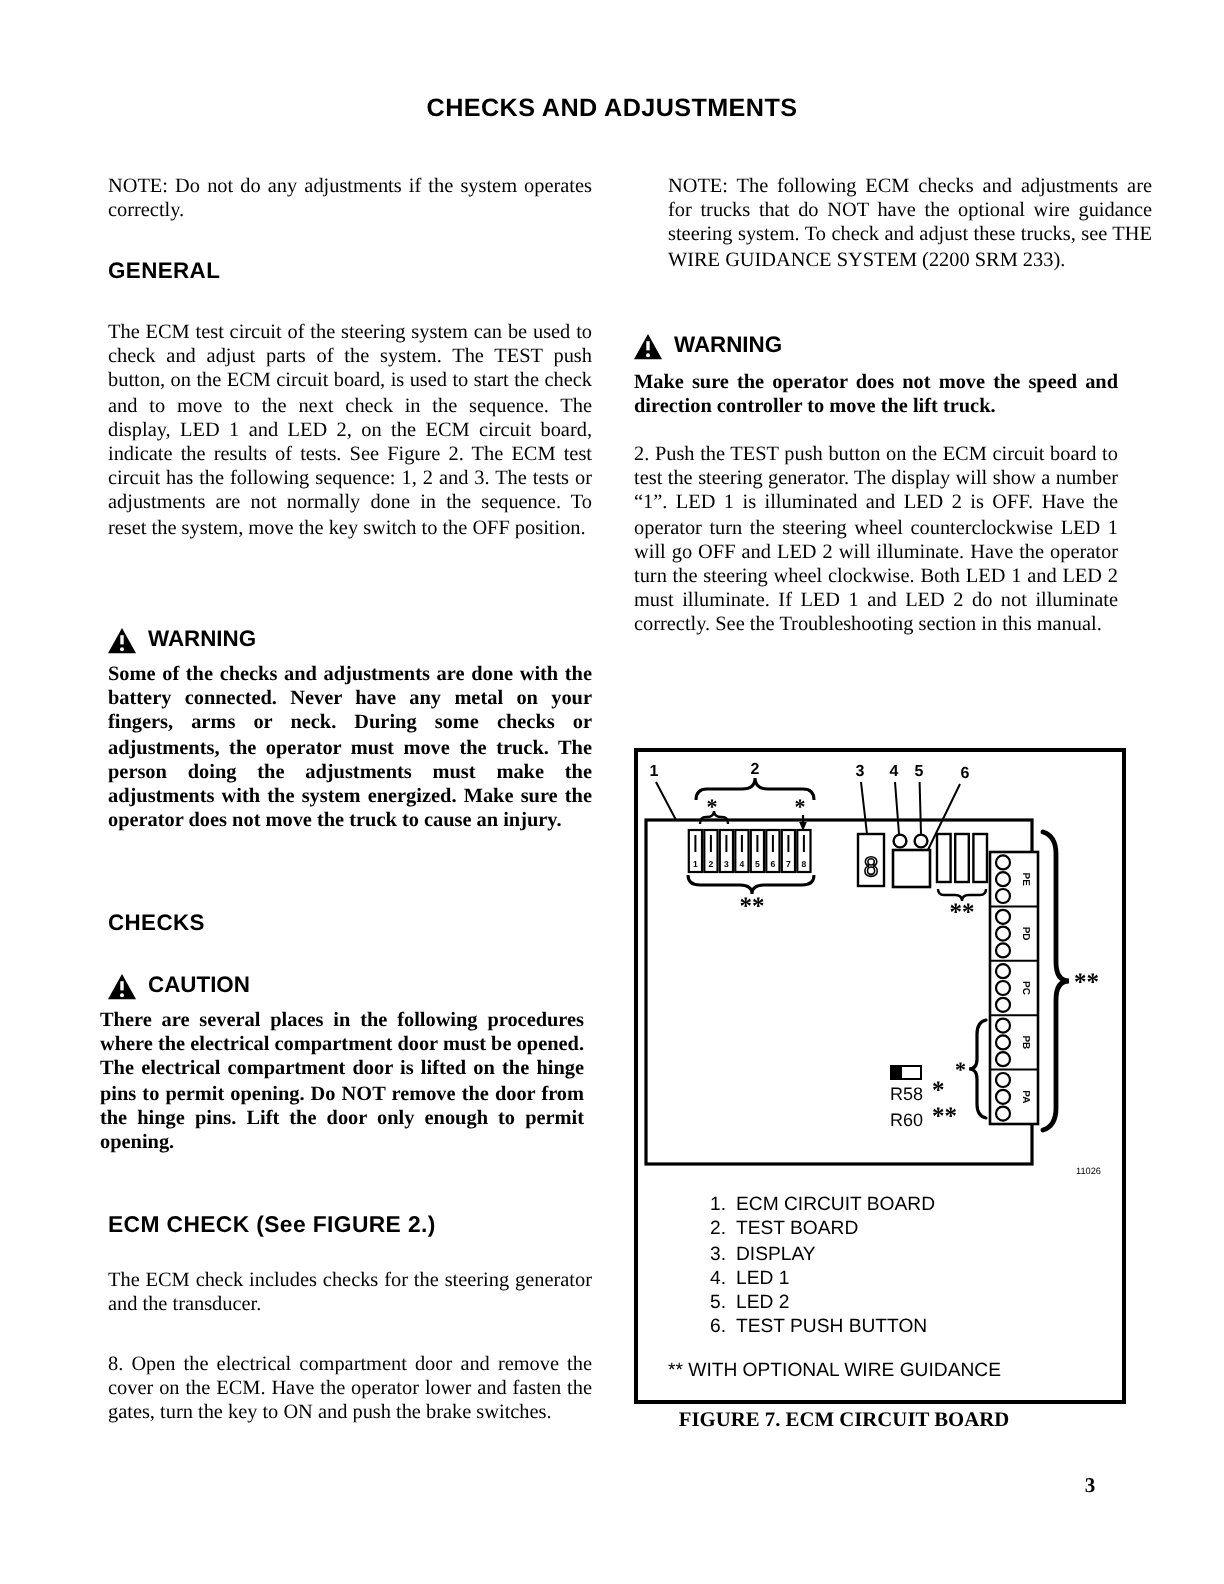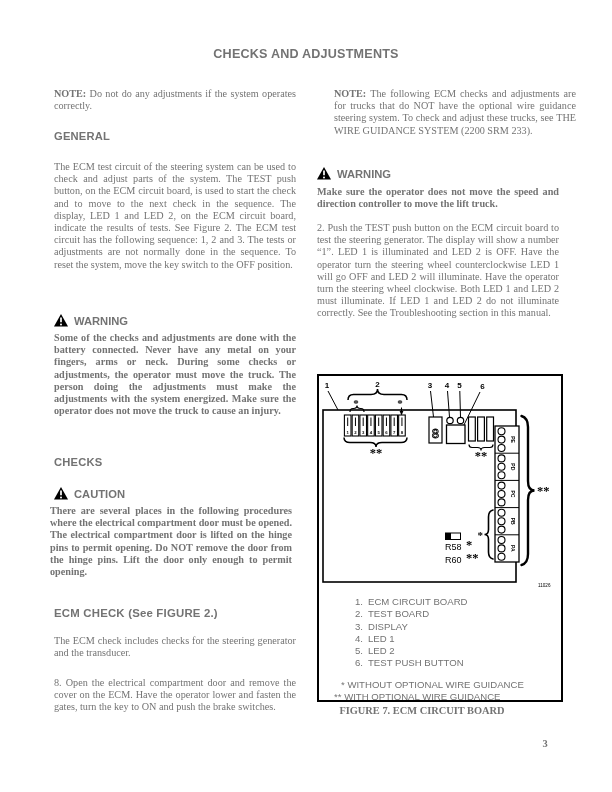--- a/index.html
+++ b/index.html
@@ -1,35 +1,35 @@
 <!DOCTYPE html>
 <html><head>
 <meta charset="utf-8">
 <style>
   html,body{margin:0;padding:0;background:#e8e8e8;}
   .page{
     position:relative;width:612px;height:792px;background:#ffffff;
-    font-family:"Liberation Serif",serif;color:#737373;overflow:hidden;
+    font-family:"Liberation Serif",serif;color:#000000;overflow:hidden;
     margin:0 auto;
   }
   .abs{position:absolute;}
   .title{
     top:47px;left:0;width:612px;text-align:center;
     font-family:"Liberation Sans",sans-serif;font-weight:bold;font-size:12.6px;
     letter-spacing:0.2px;
   }
   .col{width:242px;}
   .body-text{font-size:10.2px;line-height:12.2px;text-align:justify;}
   .bold-text{font-size:10.2px;line-height:12.2px;text-align:justify;font-weight:bold;}
-  .note-label{font-weight:bold;}
+  .note-label{font-weight:normal;}
   .heading{
     font-family:"Liberation Sans",sans-serif;font-weight:bold;font-size:11.2px;
     letter-spacing:0.2px;
   }
-  .warn-header{display:flex;align-items:center;gap:6px;
+  .warn-header{display:flex;align-items:flex-start;gap:6px;
     font-family:"Liberation Sans",sans-serif;font-weight:bold;font-size:11.2px;}
   .warn-header svg{display:block;}
   .figure-box{
     left:317px;top:374px;width:242px;height:324px;
     border:2px solid #000;background:#fff;
   }
   .legend{
     margin-top:2px;margin-left:36px;
     font-family:"Liberation Sans",sans-serif;font-size:9.6px;line-height:12.3px;
   }
@@ -233,21 +233,20 @@
     <div class="legend">
       <div><span class="num">1.</span><span>ECM CIRCUIT BOARD</span></div>
       <div><span class="num">2.</span><span>TEST BOARD</span></div>
       <div><span class="num">3.</span><span>DISPLAY</span></div>
       <div><span class="num">4.</span><span>LED 1</span></div>
       <div><span class="num">5.</span><span>LED 2</span></div>
       <div><span class="num">6.</span><span>TEST PUSH BUTTON</span></div>
     </div>
 
     <div class="footnotes">
-      <div class="fn1">* WITHOUT OPTIONAL WIRE GUIDANCE</div>
       <div class="fn2">** WITH OPTIONAL WIRE GUIDANCE</div>
     </div>
   </div>
 
   <div class="abs figure-caption">FIGURE 7. ECM CIRCUIT BOARD</div>
 
   <div class="abs page-number">3</div>
 
 </div>
 

